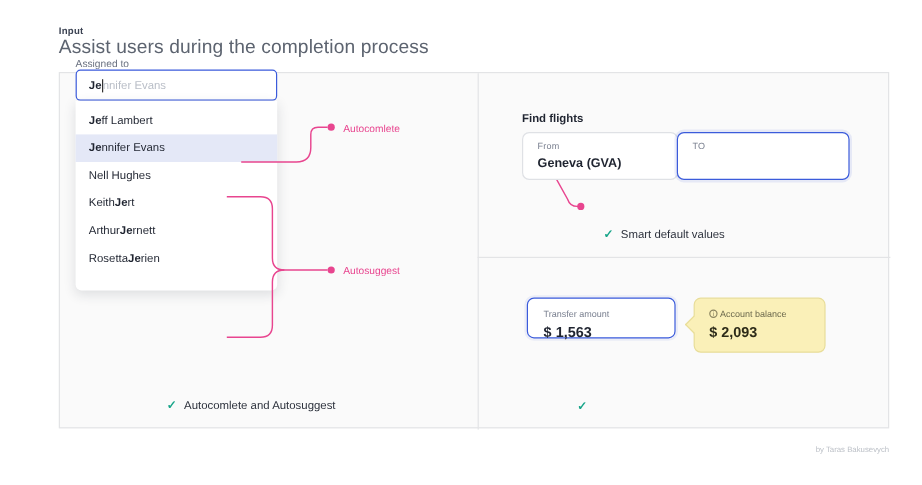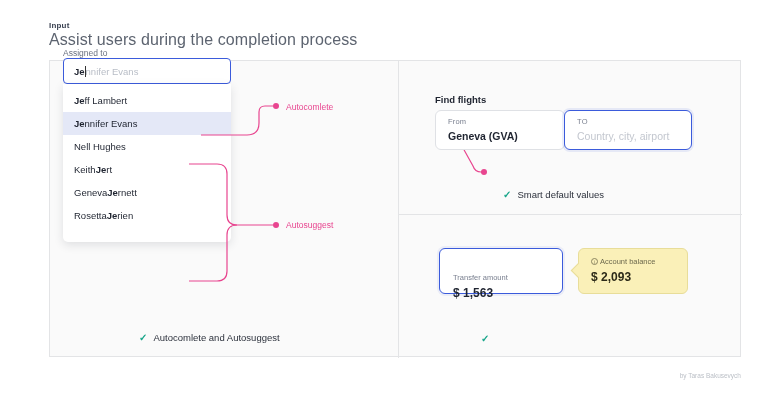--- a/index.html
+++ b/index.html
@@ -76,35 +76,35 @@
     position: absolute; left: 424px; top: 94px;
     font-size: 9.5px; font-weight: bold; color: #1f2430;
   }
   .flight-row { position: absolute; left: 424px; top: 110px; display: flex; }
   .f-field {
     width: 130px; height: 40px; background: #ffffff;
     border: 1px solid #dfe1e5; border-radius: 6px;
     padding: 6px 0 4px 12px;
   }
   .f-field.focus {
-    width: 128px; border: 1.6px solid #3b5bdb;
+    width: 144px; border: 1.6px solid #3b5bdb;
     box-shadow: 0 0 0 2px rgba(59,91,219,.10);
     margin-left: -1px;
   }
   .f-lab { font-size: 7.5px; color: #7a8090; letter-spacing: .2px; }
   .f-val { font-size: 10.5px; font-weight: bold; color: #1f2430; margin-top: 4px; }
   .f-ph { font-size: 10.5px; color: #c3c7cf; margin-top: 4px; }
 
   
   .t-row { position: absolute; left: 428px; top: 248px; display: flex; align-items: flex-start; }
   .t-field {
-    width: 124px; height: 46px; background: #ffffff;
+    width: 124px; height: 34px; background: #ffffff;
     border: 1.6px solid #3b5bdb; border-radius: 6px;
     box-shadow: 0 0 0 2px rgba(59,91,219,.08);
-    padding: 24px 0 0 13px;
+    padding: 8px 0 0 13px;
   }
   .t-lab { font-size: 7.5px; color: #7a8090; }
   .t-val { font-size: 12px; font-weight: bold; color: #1f2430; margin-top: 4px; }
   .balloon {
     position: relative; margin-left: 15px;
     width: 110px; height: 46px; background: #faf0b8;
     border: 1px solid #e8dd99; border-radius: 6px;
     padding: 8px 0 0 12px;
   }
   .balloon:before {
@@ -161,21 +161,21 @@
         <span></span>
         <b></b>
         <span>Nell Hughes</span>
       </div>
     <div class="dd-item">
         <span>Keith </span>
         <b>Je</b>
         <span>rt</span>
       </div>
     <div class="dd-item">
-        <span>Geneva </span>
+        <span>Arthur </span>
         <b>Je</b>
         <span>rnett</span>
       </div>
     <div class="dd-item">
         <span>Rosetta </span>
         <b>Je</b>
         <span>rien</span>
       </div>
   </div>
 
@@ -203,21 +203,20 @@
 
   <div class="find-flights">Find flights</div>
 
   <div class="flight-row">
     <div class="f-field">
       <div class="f-lab">From</div>
       <div class="f-val">Geneva (GVA)</div>
     </div>
     <div class="f-field focus">
       <div class="f-lab">TO</div>
-      <div class="f-ph">Country, city, airport</div>
     </div>
   </div>
 
   <div class="dot" style="left:470px; top:169px;"></div>
 
   <div class="caption" style="left:492px; top:189px;">
     <span class="check">✓</span>
     <span>Smart default values</span>
   </div>
 

